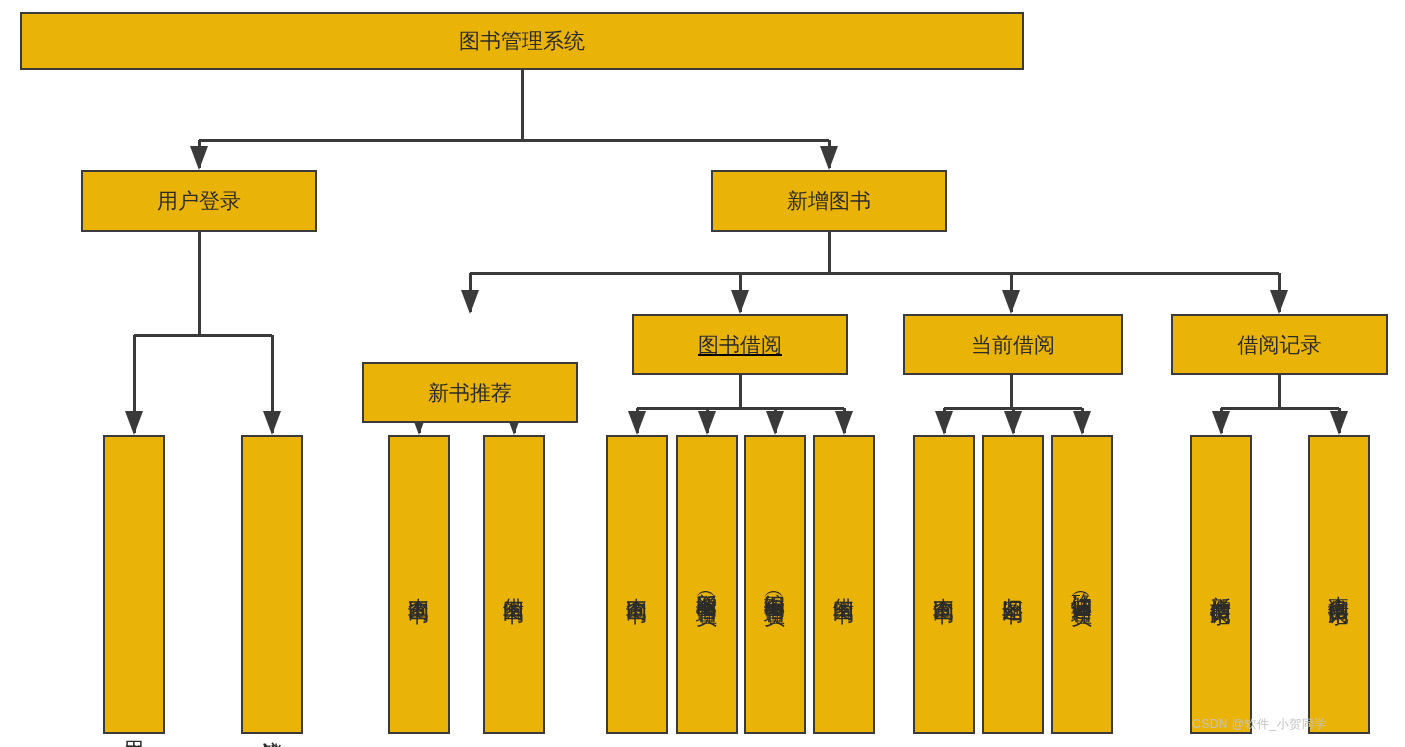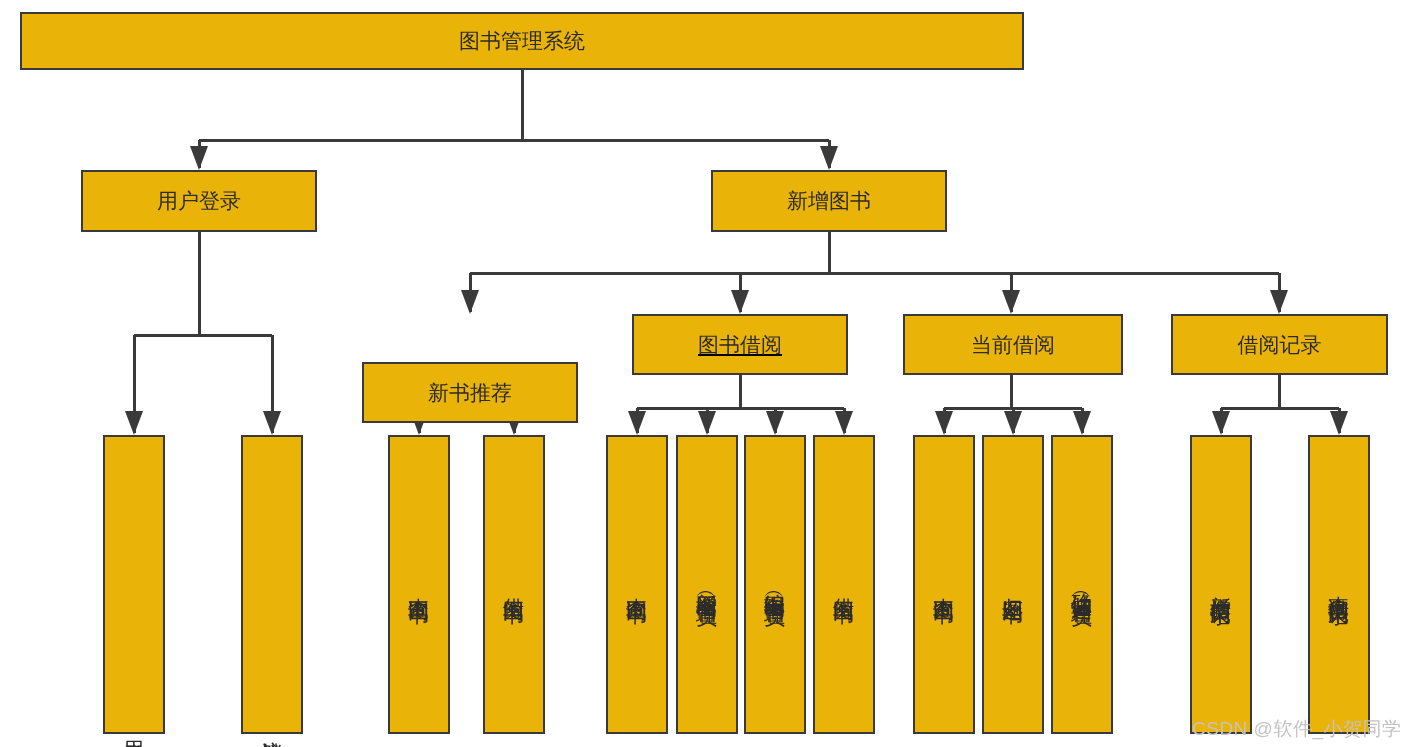--- a/index.html
+++ b/index.html
@@ -52,21 +52,21 @@
     font-size: 21px;
     letter-spacing: 2px;
     line-height: 1;
   }
   .node.vertical.align-end {
     align-items: flex-end;
   }
   .watermark {
     position: absolute;
     color: #c3c3c3;
-    font-size: 19px;
+    font-size: 12px;
     letter-spacing: 0.5px;
     white-space: pre;
     pointer-events: none;
   }
 </style>
 </head>
 <body>
 
 <div id="canvas">
   <svg id="wires" viewBox="0 0 1405 747" xmlns="http://www.w3.org/2000/svg">

